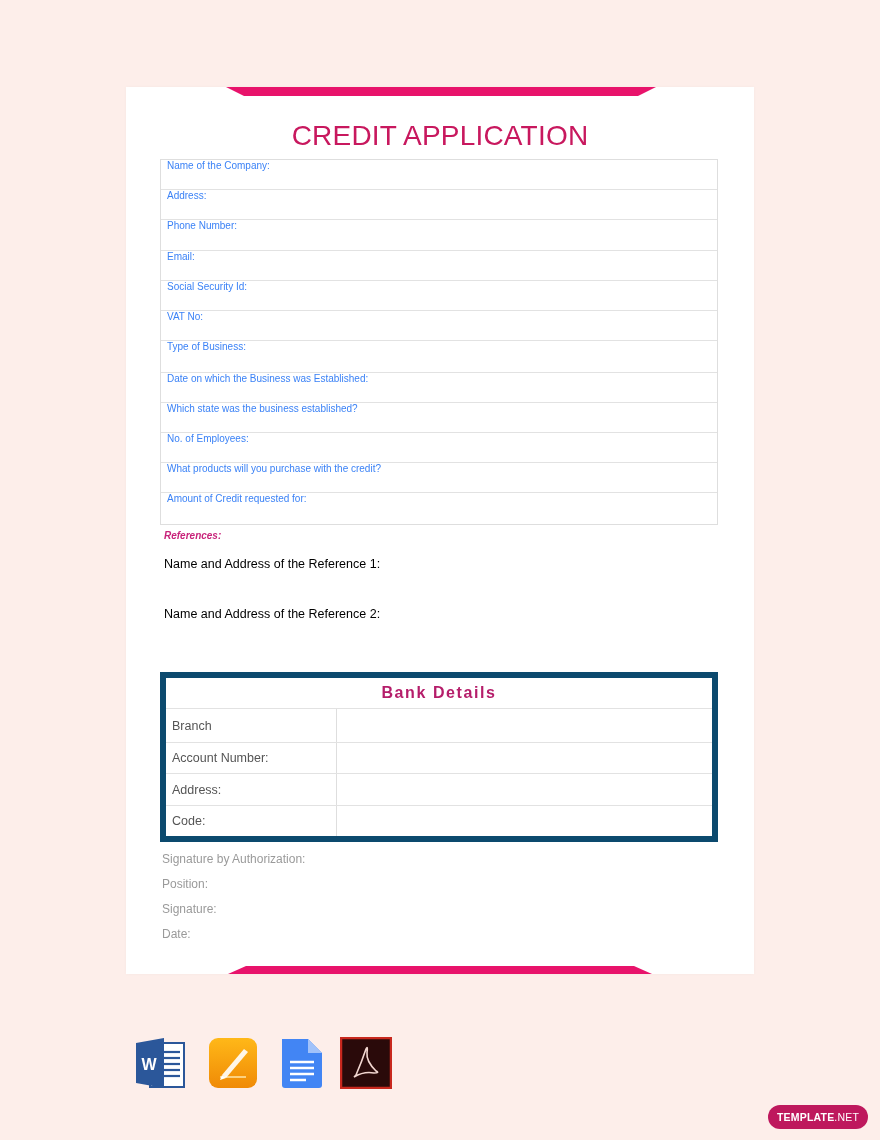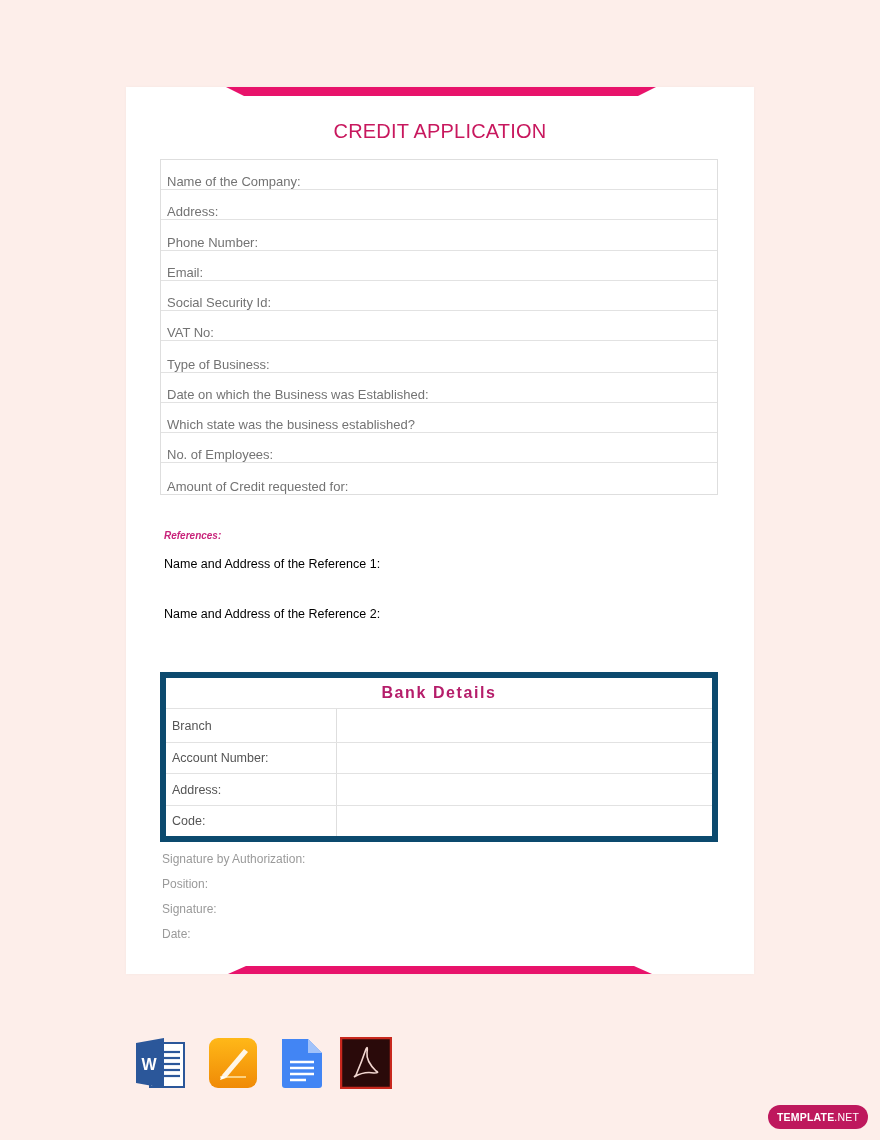--- a/index.html
+++ b/index.html
@@ -34,40 +34,40 @@
       width: 424px;
       border-bottom: 8px solid #e8136b;
       border-left: 18px solid transparent;
       border-right: 18px solid transparent;
       box-sizing: border-box;
     }
     .title {
       position: absolute;
       left: 0; top: 33px; width: 100%;
       text-align: center;
-      font-size: 20px;
+      font-size: 28px;
       font-weight: 500;
       color: #c8185e;
       letter-spacing: 0.2px;
     }
     .main-table {
       position: absolute;
       left: 34px; top: 72px;
       width: 558px;
       border: 1px solid #dedede;
       box-sizing: border-box;
     }
     .main-row {
       height: 30px;
       border-bottom: 1px solid #e2e2e2;
       box-sizing: border-box;
-      display: flex; align-items: flex-end;
+      display: flex; align-items: flex-start;
       padding-left: 6px;
-      font-size: 13px;
-      color: #737373;
+      font-size: 10px;
+      color: #3b82f6;
     }
     .main-row:last-child { border-bottom: none; height: 31px; }
     .refs-heading {
       position: absolute;
       left: 38px; top: 443px;
       font-size: 10px;
       font-weight: 600;
       color: #c8237a;
       font-style: italic;
     }
@@ -171,20 +171,23 @@
         <span>Type of Business:</span>
       </div>
     <div class="main-row">
         <span>Date on which the Business was Established:</span>
       </div>
     <div class="main-row">
         <span>Which state was the business established?</span>
       </div>
     <div class="main-row">
         <span>No. of Employees:</span>
+      </div>
+    <div class="main-row">
+        <span>What products will you purchase with the credit?</span>
       </div>
     <div class="main-row">
         <span>Amount of Credit requested for:</span>
       </div>
   </div>
 
   <div class="refs-heading">References:</div>
   <div class="ref-line" style="top:470px">Name and Address of the Reference 1:</div>
   <div class="ref-line" style="top:520px">Name and Address of the Reference 2:</div>
 

